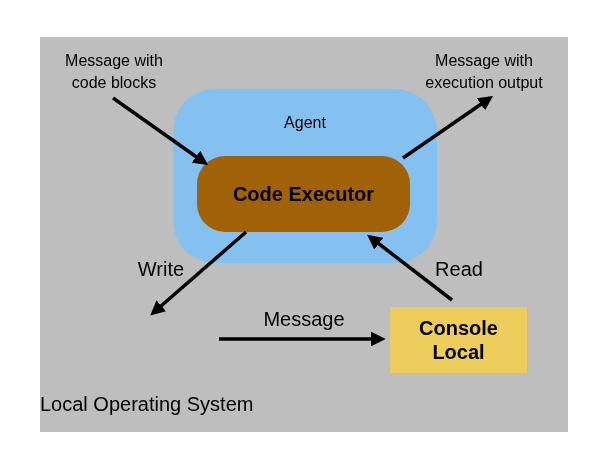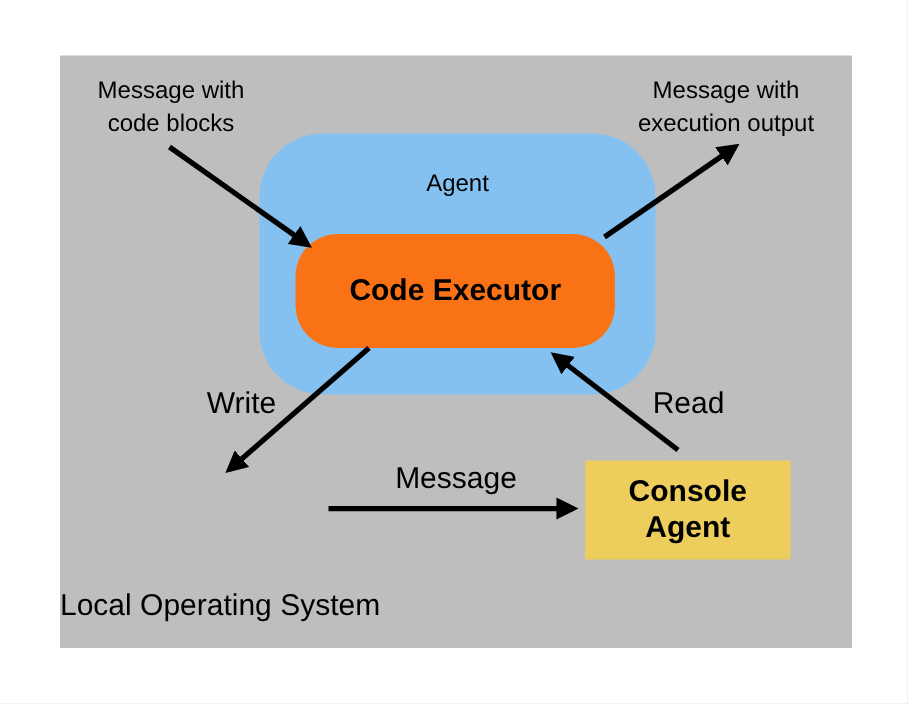--- a/index.html
+++ b/index.html
@@ -33,21 +33,21 @@
     left: 173px; top: 111px;
     width: 264px;
     text-align: center;
     font-size: 16px;
     line-height: 24px;
   }
   .executor-box {
     position: absolute;
     left: 197px; top: 156px;
     width: 213px; height: 76px;
-    background: #f97316;
+    background: #a16207;
     border-radius: 28px;
     display: flex;
     align-items: center;
     justify-content: center;
     font-weight: bold;
     font-size: 20px;
   }
   .node-box {
     position: absolute;
     background: #edce5c;
@@ -103,21 +103,21 @@
   <div class="agent-box"></div>
   <div class="agent-label">Agent</div>
 
   <div class="executor-box">
     <span>Code Executor</span>
   </div>
 
 
   <div class="node-box console-output">
     <span>Console
-Agent</span>
+Local</span>
   </div>
 
   <div class="annotation msg-in">Message with
 code blocks</div>
 
   <div class="annotation msg-out">Message with
 execution output</div>
 
   <div class="edge-label read-label">Read</div>
 

